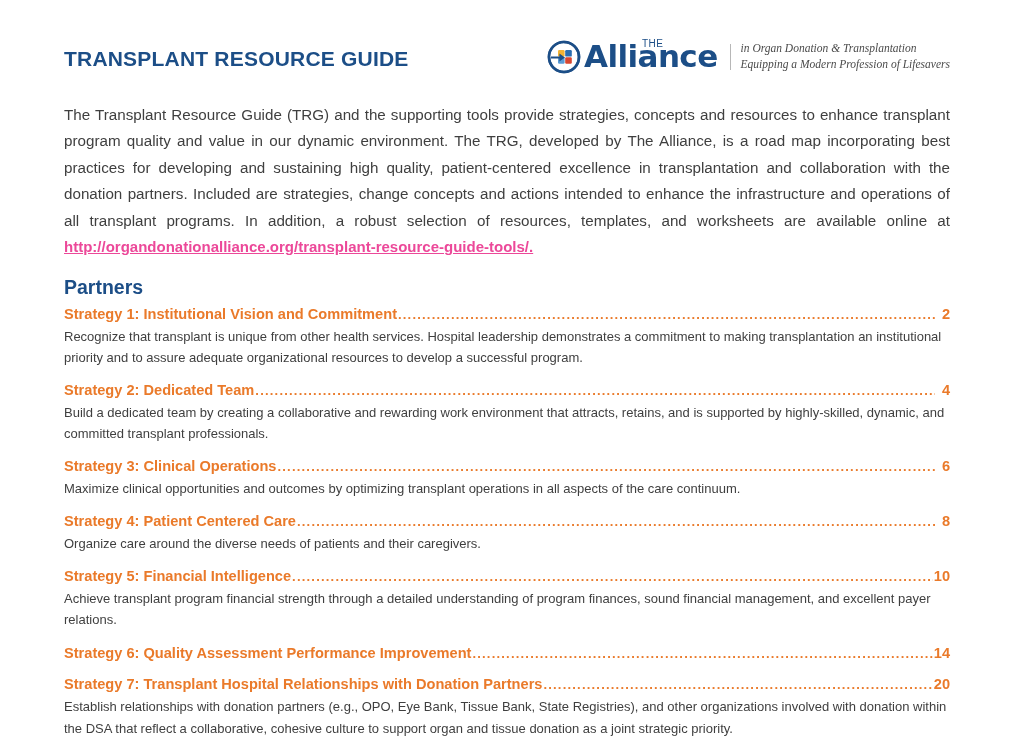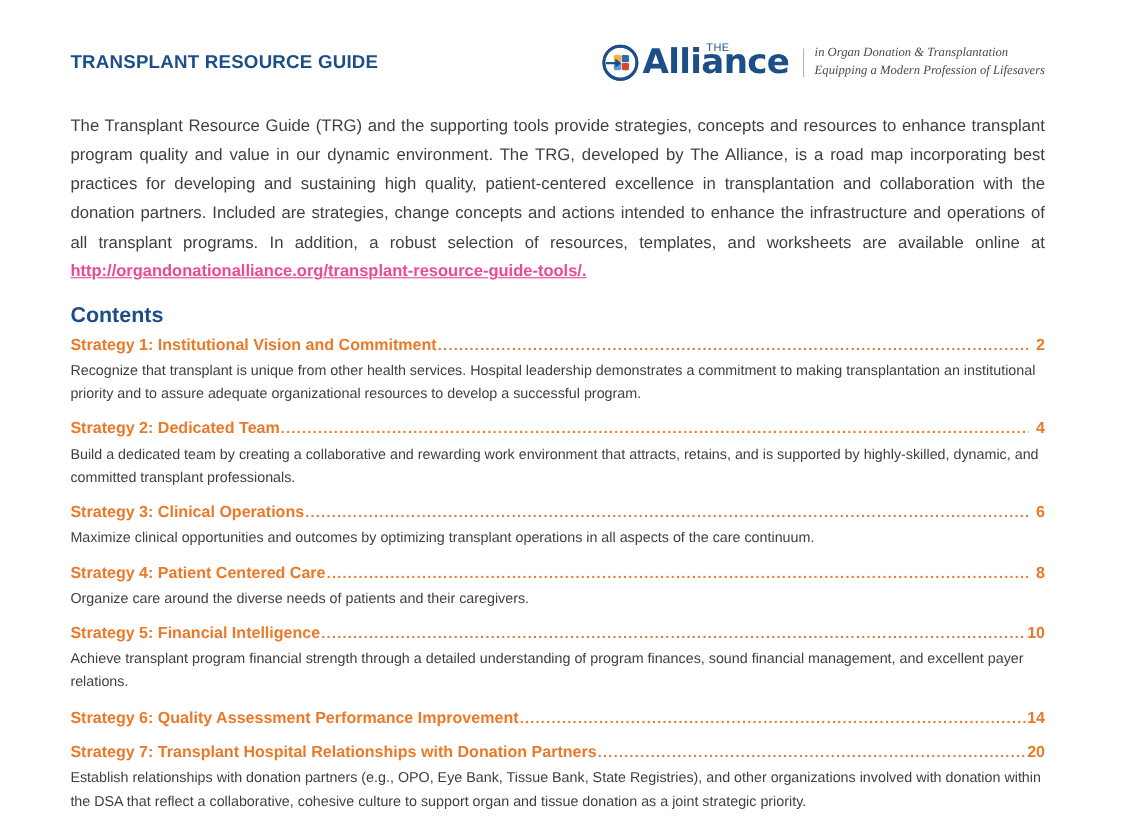--- a/index.html
+++ b/index.html
@@ -23,21 +23,21 @@
   }
 
   
   .header {
     display: flex;
     align-items: flex-start;
     justify-content: space-between;
     height: 56px;
   }
   .doc-title {
-    font-size: 17px;
+    font-size: 21px;
     font-weight: bold;
     letter-spacing: 0.2px;
     color: #1c4e87;
     margin: 10px 0 0 0;
     line-height: 1;
     white-space: nowrap;
   }
   .logo-block {
     display: flex;
     align-items: center;
@@ -183,21 +183,21 @@
       <div class="logo-divider"></div>
       <div class="logo-tagline">
         <div>in Organ Donation &amp; Transplantation</div>
         <div>Equipping a Modern Profession of Lifesavers</div>
       </div>
     </div>
   </div>
 
   <p class="intro"><span>The Transplant Resource Guide (TRG) and the supporting tools provide strategies, concepts and resources to enhance transplant program quality and value in our dynamic environment. The TRG, developed by The Alliance, is a road map incorporating best practices for developing and sustaining high quality, patient-centered excellence in transplantation and collaboration with the donation partners. Included are strategies, change concepts and actions intended to enhance the infrastructure and operations of all transplant programs. In addition, a robust selection of resources, templates, and worksheets are available online at </span><a class="url" href="#">http://organdonationalliance.org/transplant-resource-guide-tools/.</a></p>
 
-  <h2 class="contents-heading">Contents</h2>
+  <h2 class="contents-heading">Partners</h2>
 
   <div>
 
     <div class="toc-entry">
       <div class="toc-line">
         <span class="toc-label">Strategy 1: Institutional Vision and Commitment</span>
         <span class="toc-leader">....................................................................................................................................................................................................................................................................</span>
         <span class="toc-page">2</span>
       </div>
       <div class="toc-desc">Recognize that transplant is unique from other health services. Hospital leadership demonstrates a commitment to making transplantation an institutional priority and to assure adequate organizational resources to develop a successful program.</div>

